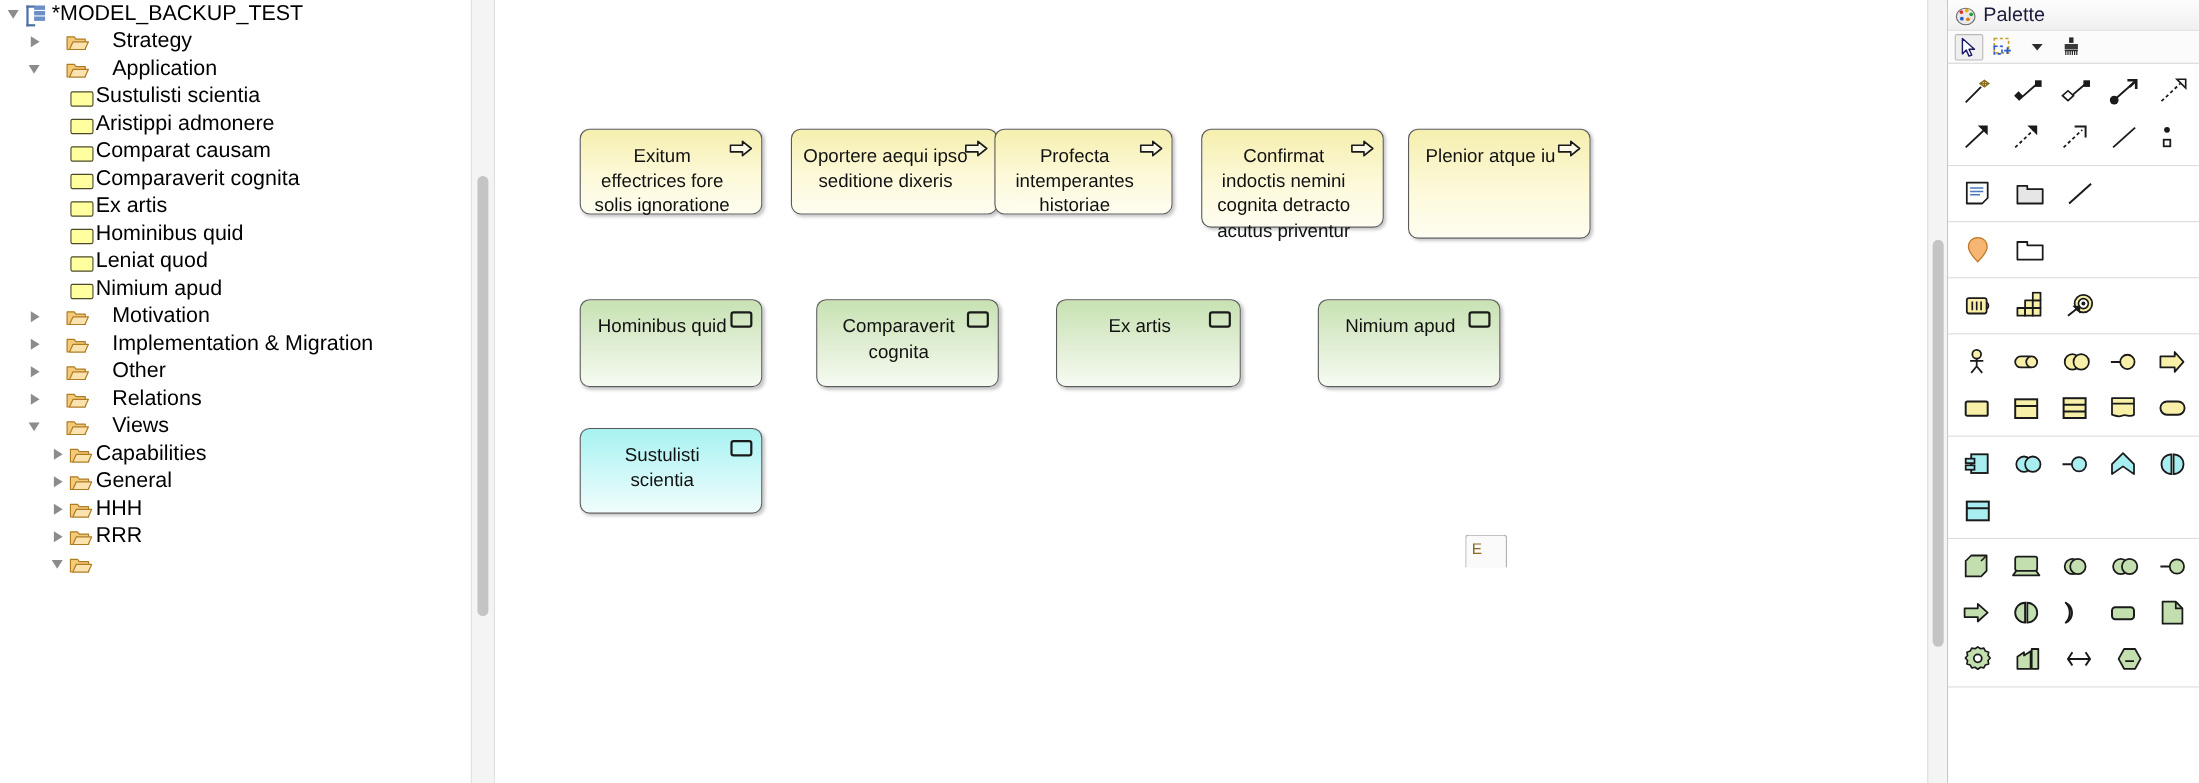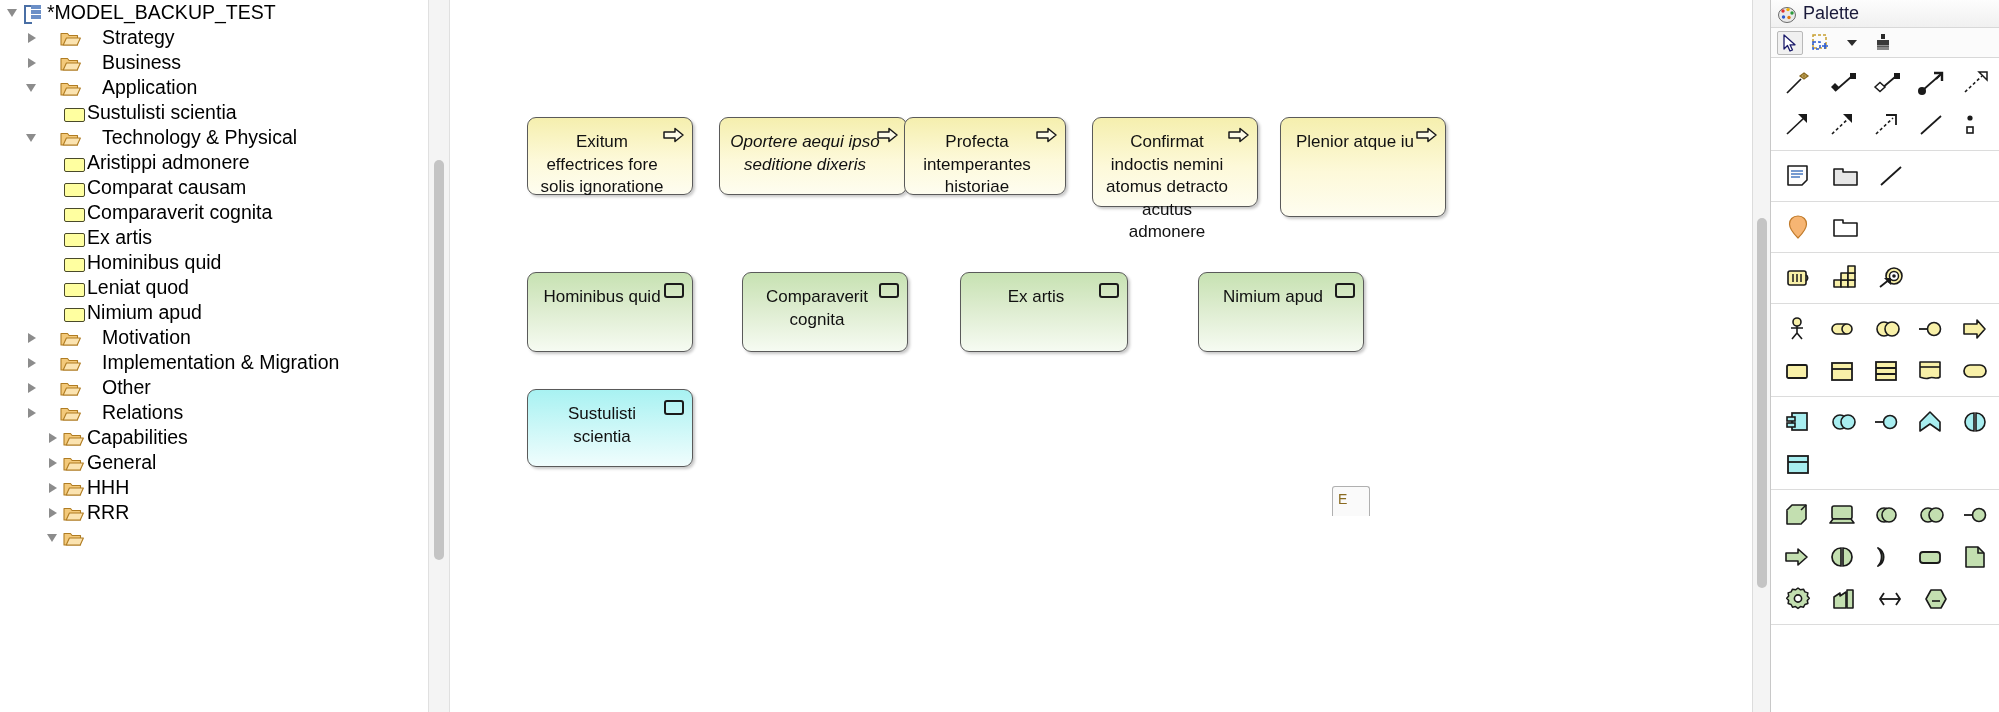--- a/index.html
+++ b/index.html
@@ -160,54 +160,34 @@
         <span class="tw closed"></span>
         <span class="ico folder">
           <svg width="21" height="17" viewBox="0 0 21 17">
             <path d="M1 3.5 h6.5 l1.6 2 h8.4 v9.5 h-16.5 z" fill="#f3c97a" stroke="#b07c22" stroke-width="1.1" stroke-linejoin="round"></path>
             <path d="M3.2 15 l3.2 -7 h14 l-3.2 7 z" fill="#fbe3b0" stroke="#b07c22" stroke-width="1.1" stroke-linejoin="round"></path>
           </svg>
         </span>
         <span>Strategy</span>
       </div>
       <div class="tree-row indent1">
-        <span class="tw closed"></span>
-        <span class="ico folder">
-          <svg width="21" height="17" viewBox="0 0 21 17">
-            <path d="M1 3.5 h6.5 l1.6 2 h8.4 v9.5 h-16.5 z" fill="#f3c97a" stroke="#b07c22" stroke-width="1.1" stroke-linejoin="round"></path>
-            <path d="M3.2 15 l3.2 -7 h14 l-3.2 7 z" fill="#fbe3b0" stroke="#b07c22" stroke-width="1.1" stroke-linejoin="round"></path>
-          </svg>
-        </span>
-        <span>Business</span>
-      </div>
-      <div class="tree-row indent1">
         <span class="tw open"></span>
         <span class="ico folder">
           <svg width="21" height="17" viewBox="0 0 21 17">
             <path d="M1 3.5 h6.5 l1.6 2 h8.4 v9.5 h-16.5 z" fill="#f3c97a" stroke="#b07c22" stroke-width="1.1" stroke-linejoin="round"></path>
             <path d="M3.2 15 l3.2 -7 h14 l-3.2 7 z" fill="#fbe3b0" stroke="#b07c22" stroke-width="1.1" stroke-linejoin="round"></path>
           </svg>
         </span>
         <span>Application</span>
       </div>
       <div class="tree-row indent2">
         <span class="tw"></span>
         <span class="ico elem"></span>
         <span>Sustulisti scientia</span>
       </div>
-      <div class="tree-row indent1">
-        <span class="tw open"></span>
-        <span class="ico folder">
-          <svg width="21" height="17" viewBox="0 0 21 17">
-            <path d="M1 3.5 h6.5 l1.6 2 h8.4 v9.5 h-16.5 z" fill="#f3c97a" stroke="#b07c22" stroke-width="1.1" stroke-linejoin="round"></path>
-            <path d="M3.2 15 l3.2 -7 h14 l-3.2 7 z" fill="#fbe3b0" stroke="#b07c22" stroke-width="1.1" stroke-linejoin="round"></path>
-          </svg>
-        </span>
-        <span>Technology &amp; Physical</span>
-      </div>
       <div class="tree-row indent2">
         <span class="tw"></span>
         <span class="ico elem"></span>
         <span>Aristippi admonere</span>
       </div>
       <div class="tree-row indent2">
         <span class="tw"></span>
         <span class="ico elem"></span>
         <span>Comparat causam</span>
       </div>
@@ -268,20 +248,30 @@
       </div>
       <div class="tree-row indent1">
         <span class="tw closed"></span>
         <span class="ico folder">
           <svg width="21" height="17" viewBox="0 0 21 17">
             <path d="M1 3.5 h6.5 l1.6 2 h8.4 v9.5 h-16.5 z" fill="#f3c97a" stroke="#b07c22" stroke-width="1.1" stroke-linejoin="round"></path>
             <path d="M3.2 15 l3.2 -7 h14 l-3.2 7 z" fill="#fbe3b0" stroke="#b07c22" stroke-width="1.1" stroke-linejoin="round"></path>
           </svg>
         </span>
         <span>Relations</span>
+      </div>
+      <div class="tree-row indent1">
+        <span class="tw open"></span>
+        <span class="ico folder">
+          <svg width="21" height="17" viewBox="0 0 21 17">
+            <path d="M1 3.5 h6.5 l1.6 2 h8.4 v9.5 h-16.5 z" fill="#f3c97a" stroke="#b07c22" stroke-width="1.1" stroke-linejoin="round"></path>
+            <path d="M3.2 15 l3.2 -7 h14 l-3.2 7 z" fill="#fbe3b0" stroke="#b07c22" stroke-width="1.1" stroke-linejoin="round"></path>
+          </svg>
+        </span>
+        <span>Views</span>
       </div>
       <div class="tree-row indent2">
         <span class="tw closed"></span>
         <span class="ico folder">
           <svg width="21" height="17" viewBox="0 0 21 17">
             <path d="M1 3.5 h6.5 l1.6 2 h8.4 v9.5 h-16.5 z" fill="#f3c97a" stroke="#b07c22" stroke-width="1.1" stroke-linejoin="round"></path>
             <path d="M3.2 15 l3.2 -7 h14 l-3.2 7 z" fill="#fbe3b0" stroke="#b07c22" stroke-width="1.1" stroke-linejoin="round"></path>
           </svg>
         </span>
         <span>Capabilities</span>
@@ -331,34 +321,34 @@
     <div id="tree-scroll-thumb"></div>
   </div>
 
   <div id="canvas">
       <div class="node app" style="left: 75px; top: 117px; width: 166px; height: 78px;">
         <span class="label">Exitum effectrices fore solis ignoratione</span>
         <span class="badge-arrow"><svg width="22" height="16" viewBox="0 0 22 16">
             <path d="M1 5 h11 v-3.5 l8 6.5 l-8 6.5 v-3.5 h-11 z" fill="#fdfbe8" stroke="#1a1a1a" stroke-width="1.5" stroke-linejoin="round"></path>
           </svg></span>
       </div>
-      <div class="node app" style="left: 267px; top: 117px; width: 188px; height: 78px; font-style: italic;">
+      <div class="node app" style="left: 267px; top: 117px; width: 188px; height: 78px;">
         <span class="label">Oportere aequi ipso seditione dixeris</span>
         <span class="badge-arrow"><svg width="22" height="16" viewBox="0 0 22 16">
             <path d="M1 5 h11 v-3.5 l8 6.5 l-8 6.5 v-3.5 h-11 z" fill="#fdfbe8" stroke="#1a1a1a" stroke-width="1.5" stroke-linejoin="round"></path>
           </svg></span>
       </div>
       <div class="node app" style="left: 452px; top: 117px; width: 162px; height: 78px;">
         <span class="label">Profecta intemperantes historiae</span>
         <span class="badge-arrow"><svg width="22" height="16" viewBox="0 0 22 16">
             <path d="M1 5 h11 v-3.5 l8 6.5 l-8 6.5 v-3.5 h-11 z" fill="#fdfbe8" stroke="#1a1a1a" stroke-width="1.5" stroke-linejoin="round"></path>
           </svg></span>
       </div>
       <div class="node app" style="left: 640px; top: 117px; width: 166px; height: 90px;">
-        <span class="label">Confirmat indoctis nemini atomus detracto acutus admonere</span>
+        <span class="label">Confirmat indoctis nemini cognita detracto acutus priventur</span>
         <span class="badge-arrow"><svg width="22" height="16" viewBox="0 0 22 16">
             <path d="M1 5 h11 v-3.5 l8 6.5 l-8 6.5 v-3.5 h-11 z" fill="#fdfbe8" stroke="#1a1a1a" stroke-width="1.5" stroke-linejoin="round"></path>
           </svg></span>
       </div>
       <div class="node app" style="left: 828px; top: 117px; width: 166px; height: 100px;">
         <span class="label">Plenior atque iu</span>
         <span class="badge-arrow"><svg width="22" height="16" viewBox="0 0 22 16">
             <path d="M1 5 h11 v-3.5 l8 6.5 l-8 6.5 v-3.5 h-11 z" fill="#fdfbe8" stroke="#1a1a1a" stroke-width="1.5" stroke-linejoin="round"></path>
           </svg></span>
       </div>

